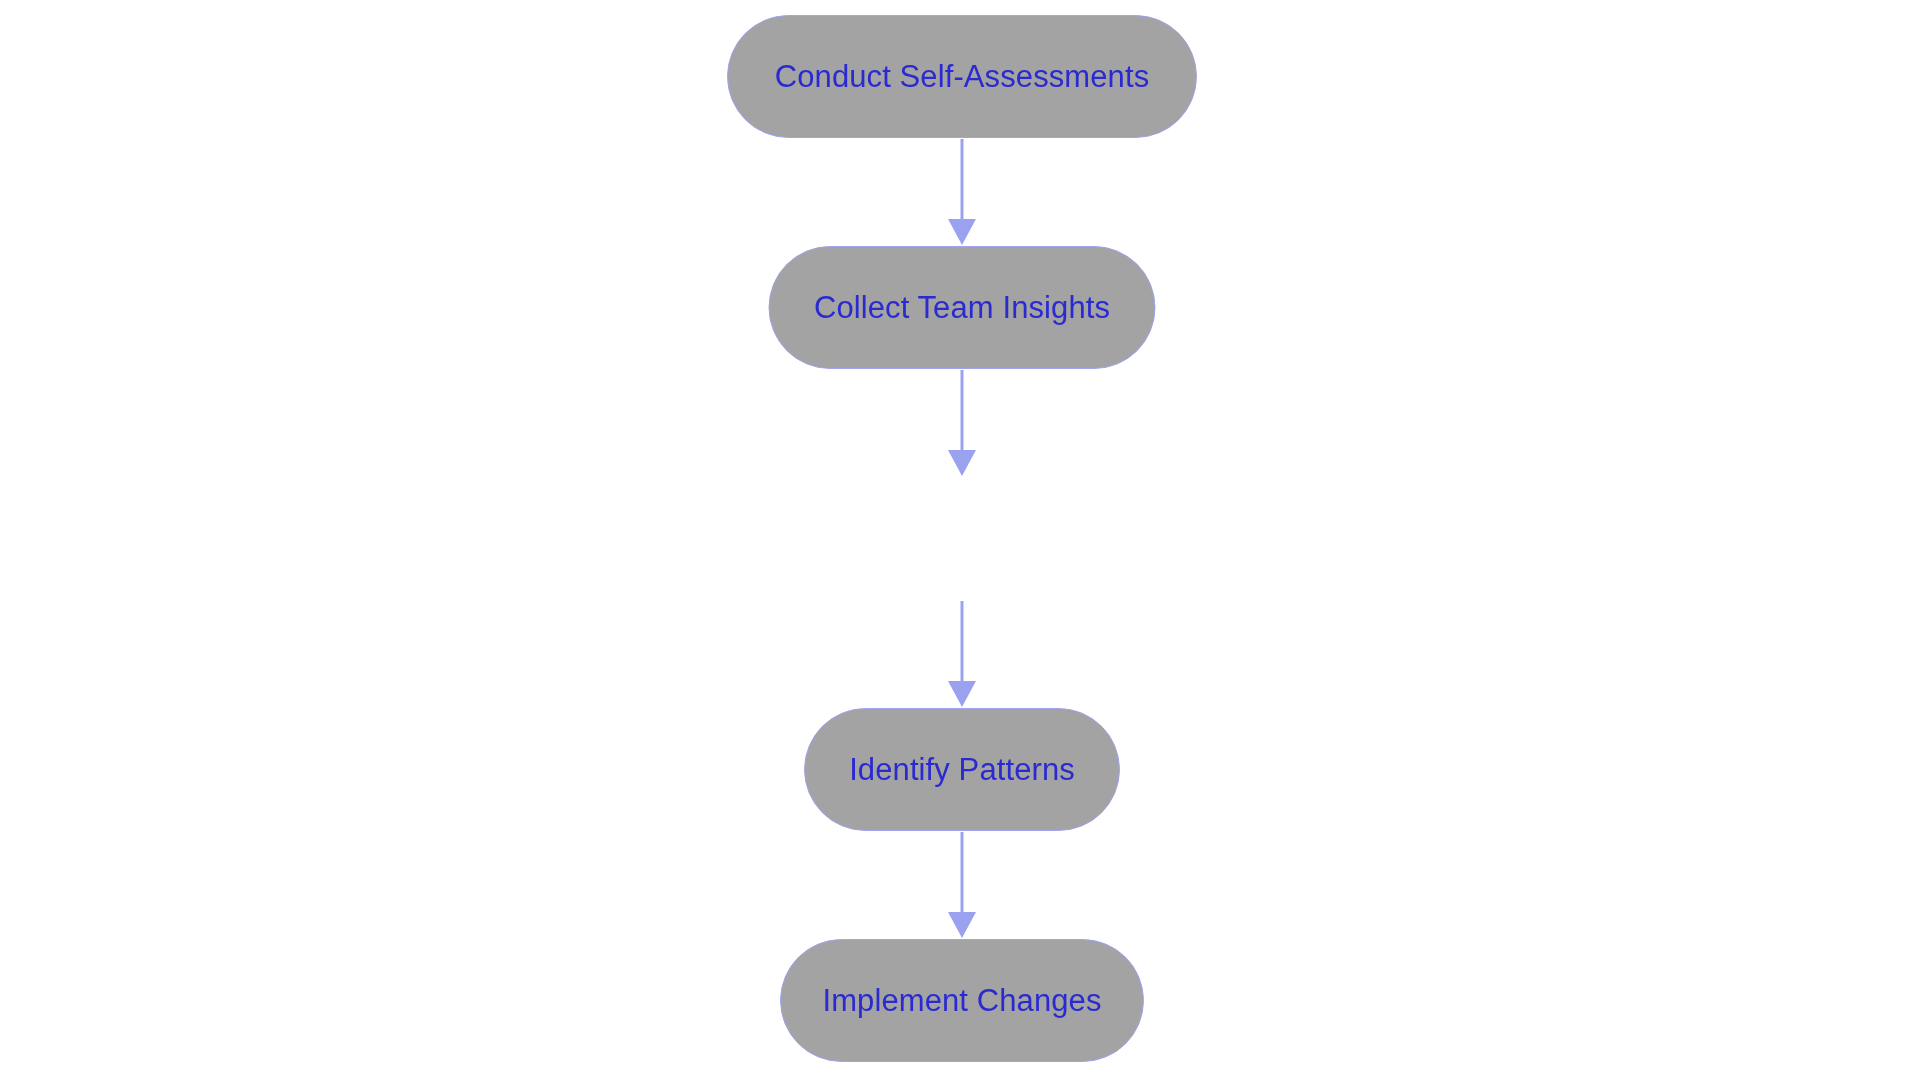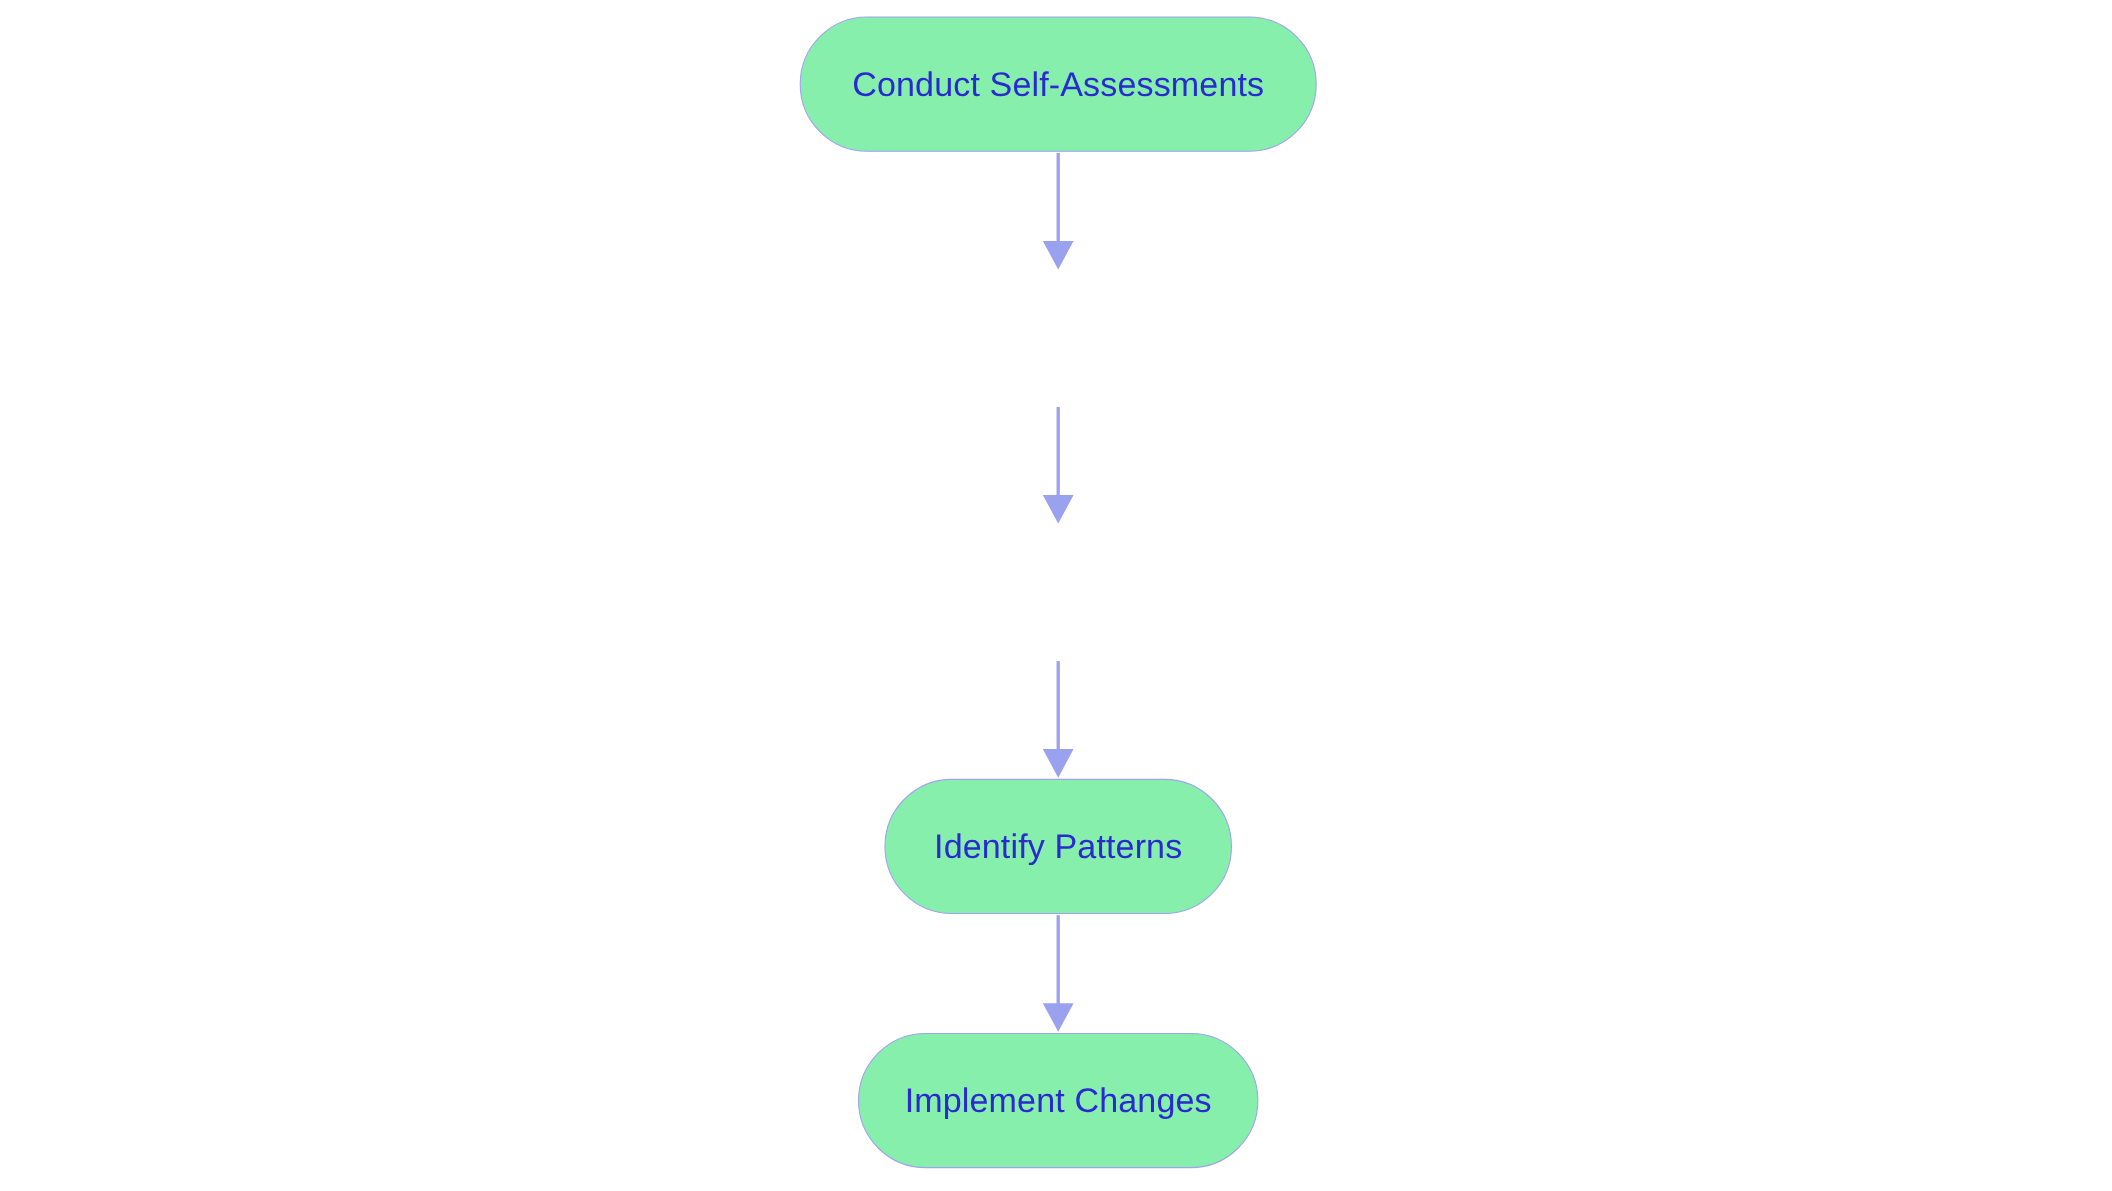--- a/index.html
+++ b/index.html
@@ -20,21 +20,21 @@
     width: 1920px;
     height: 1083px;
     background: #ffffff;
   }
 
   .flow-node {
     position: absolute;
     box-sizing: border-box;
     height: 123px;
     border-radius: 62px;
-    background: #86efac;
+    background: #a3a3a3;
     border: 1.6px solid #9fa3f0;
     display: flex;
     align-items: center;
     justify-content: center;
     transform: translateX(-50%);
   }
 
   .flow-node-label {
     font-family: "Liberation Sans", sans-serif;
     font-size: 31px;
@@ -85,20 +85,23 @@
     <svg width="30" height="107" viewBox="0 0 30 107">
       <line x1="15" y1="0" x2="15" y2="81" stroke="#9aa2f0" stroke-width="3"></line>
       <polygon points="1,80 29,80 15,106" fill="#9aa2f0"></polygon>
     </svg>
   </div>
 
   <div class="flow-node" style="left:962px; top:15px; width:470px;">
     <span class="flow-node-label">Conduct Self-Assessments</span>
   </div>
 
+  <div class="flow-node" style="left:962px; top:246px; width:387px;">
+    <span class="flow-node-label">Collect Team Insights</span>
+  </div>
 
 
   <div class="flow-node" style="left:962px; top:939px; width:364px;">
     <span class="flow-node-label">Implement Changes</span>
   </div>
 
   <div class="flow-node" style="left:962px; top:708px; width:316px;">
     <span class="flow-node-label">Identify Patterns</span>
   </div>
 

